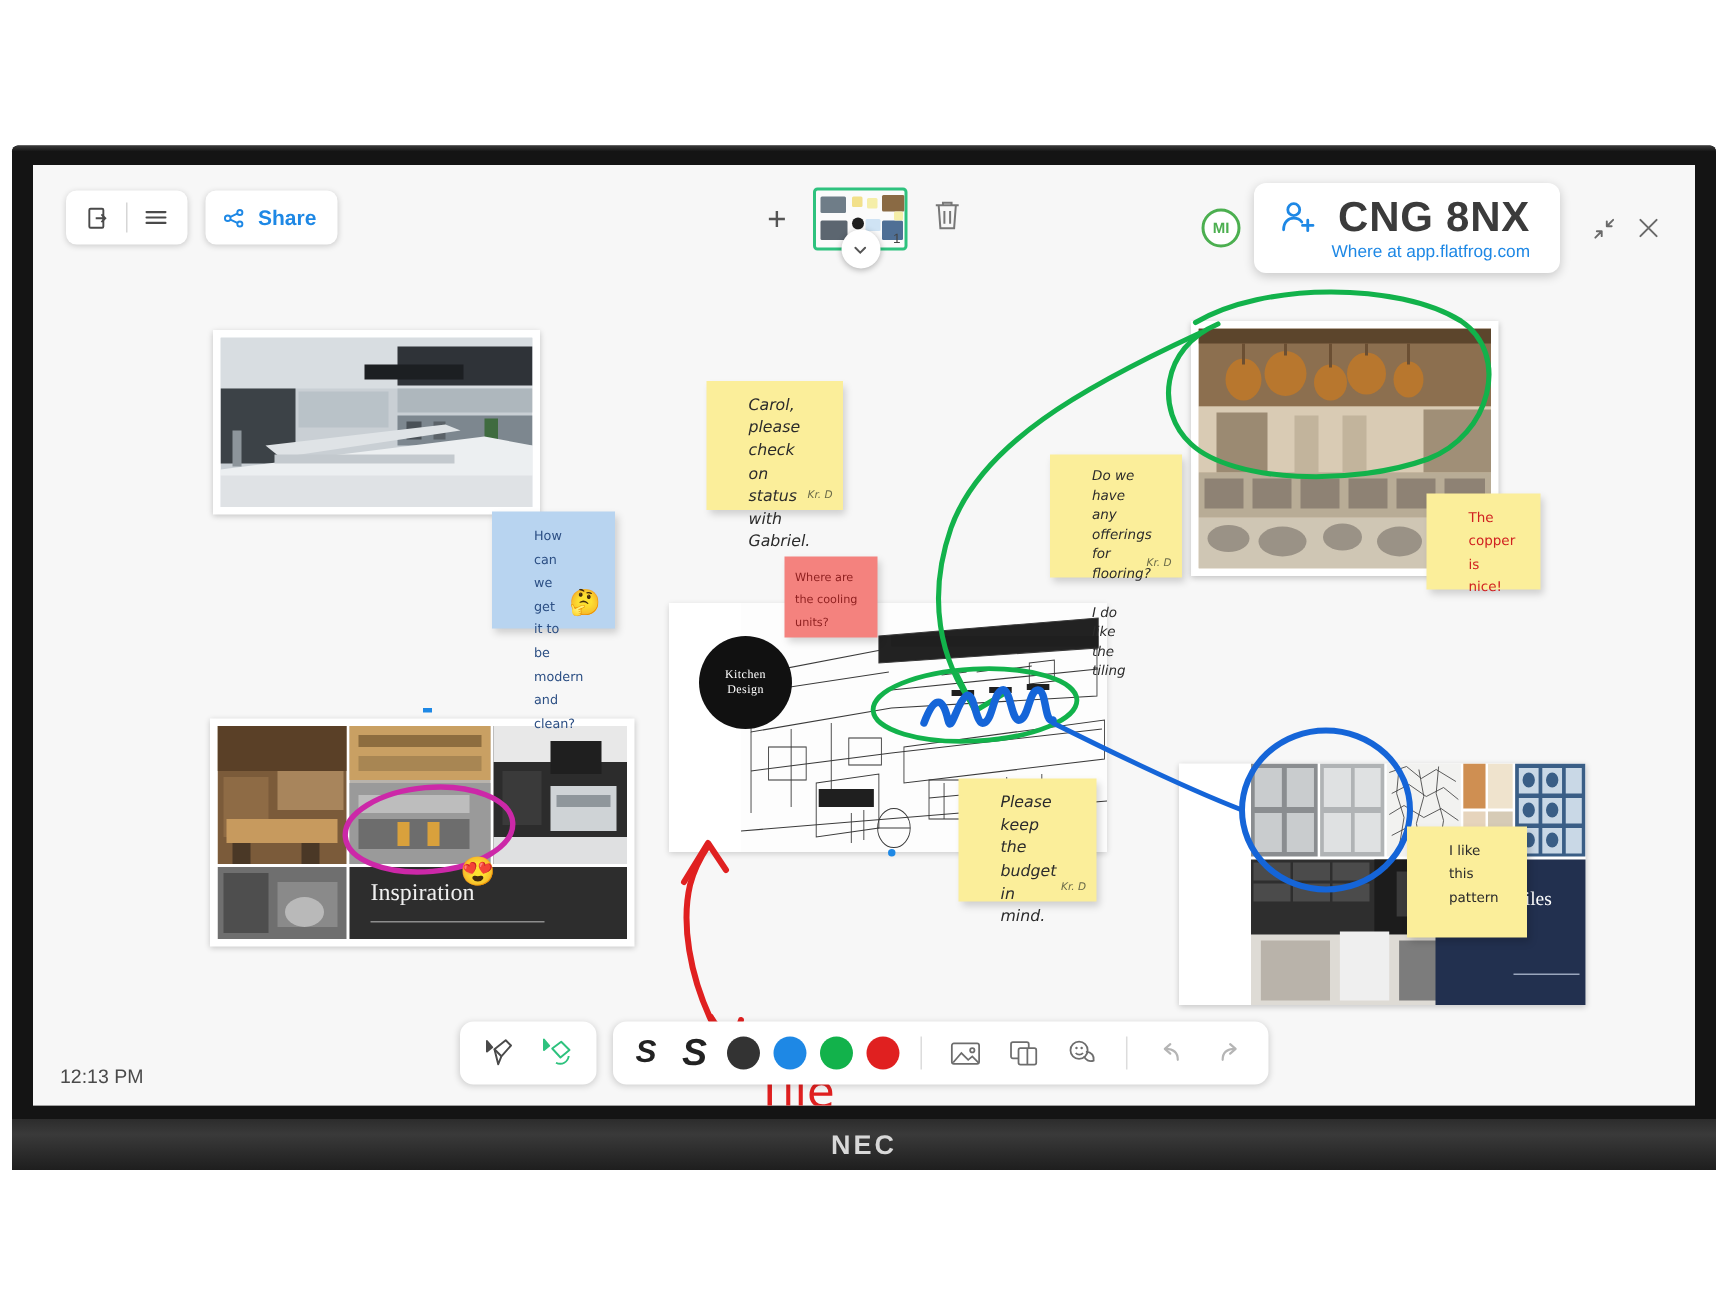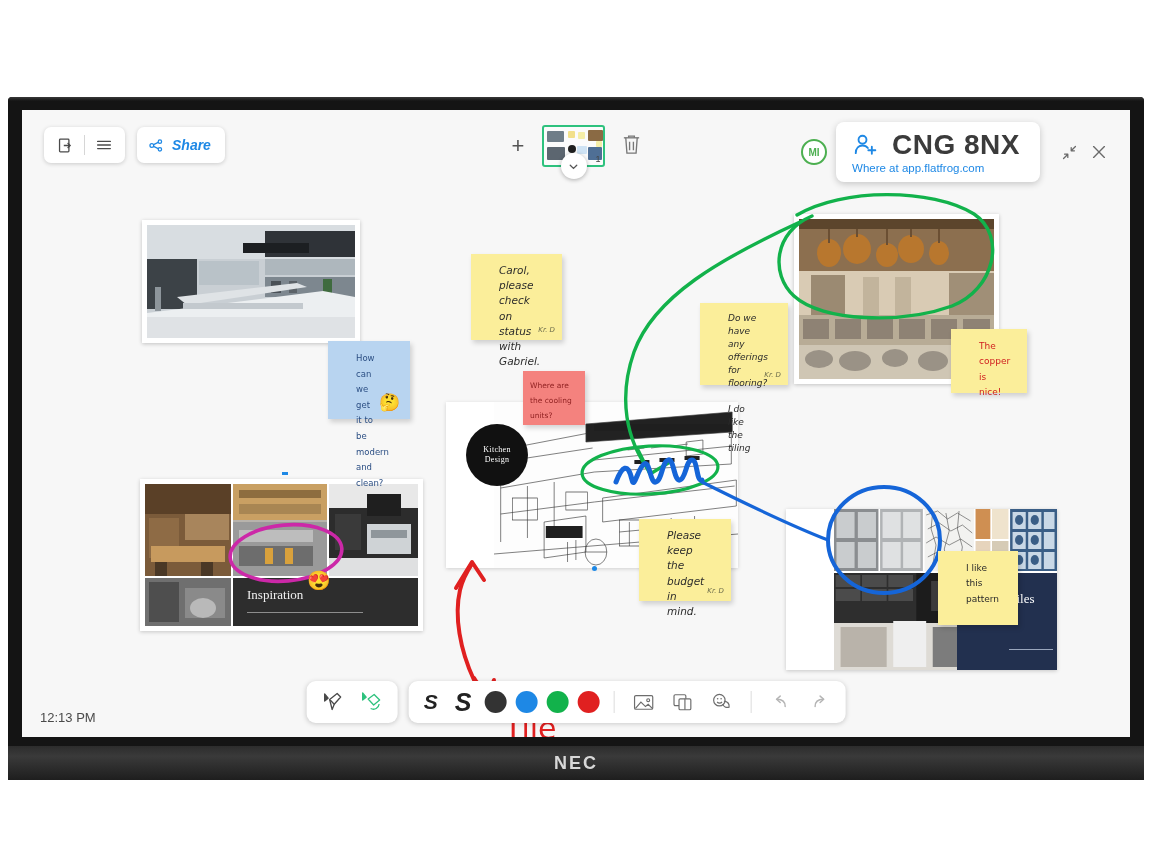--- a/index.html
+++ b/index.html
@@ -47,21 +47,20 @@
   #canvas {
     position: absolute; inset: 0;
     background: #f7f7f7;
   }
 
   
   #tl-group {
     position: absolute; left: 22px; top: 17px;
     display: flex; gap: 12px; align-items: flex-end;
     z-index: 40;
-    font-style: italic;
   }
   .pill {
     background: #ffffff;
     border-radius: 7px;
     box-shadow: 0 1px 4px rgba(0,0,0,.18);
     height: 36px;
     display: flex; align-items: center;
   }
   #app-pill { padding: 0 2px; }
   .icon-btn {
@@ -115,21 +114,21 @@
     width: 26px; height: 26px; border-radius: 50%;
     border: 2px solid #4caf50; color: #4caf50;
     display: flex; align-items: center; justify-content: center;
     font-size: 10px; font-weight: bold; margin-right: 9px;
     background: #fff;
   }
   #session-card {
     background: #ffffff; border-radius: 8px;
     box-shadow: 0 2px 7px rgba(0,0,0,.2);
     padding: 7px 20px 8px 16px;
-    display: flex; flex-direction: column; align-items: flex-start;
+    display: flex; flex-direction: column; align-items: flex-end;
     margin-right: 14px; cursor: pointer;
   }
   #session-top { display: flex; align-items: center; gap: 12px; }
   #session-code { font-size: 28px; font-weight: bold; color: #3b3b3b; letter-spacing: .5px; }
   #session-join { font-size: 11.5px; color: #1e88e5; margin-top: 1px; }
   .win-btn { width: 30px; height: 30px; display:flex; align-items:center; justify-content:center; cursor: pointer; }
 
   
   #clock {
     position: absolute; left: 18px; bottom: 12px;
@@ -195,21 +194,21 @@
     position: absolute;
     color: #e02020;
     font-size: 30px;
     font-family: "DejaVu Sans", sans-serif;
   }
   #inspiration-cap {
     position: absolute; left: 0; bottom: 0;
     width: 100%; height: 100%;
     background: #2d2d2d; color: #efefef;
     font-family: "Liberation Serif", serif;
-    font-size: 13px;
+    font-size: 16px;
     padding: 9px 0 0 14px;
   }
   #inspiration-rule { width: 68%; height: 1px; background: #8d8d8d; margin-top: 9px; }
   #tiles-cap {
     position: absolute; background: #22304f; color: #fff;
     font-family: "Liberation Serif", serif; font-size: 13px;
     padding: 18px 0 0 6px; overflow: hidden;
   }
   #tiles-rule { position:absolute; right:4px; bottom:20px; width:44px; height:1px; background:#9aa6bd; }
 </style>

